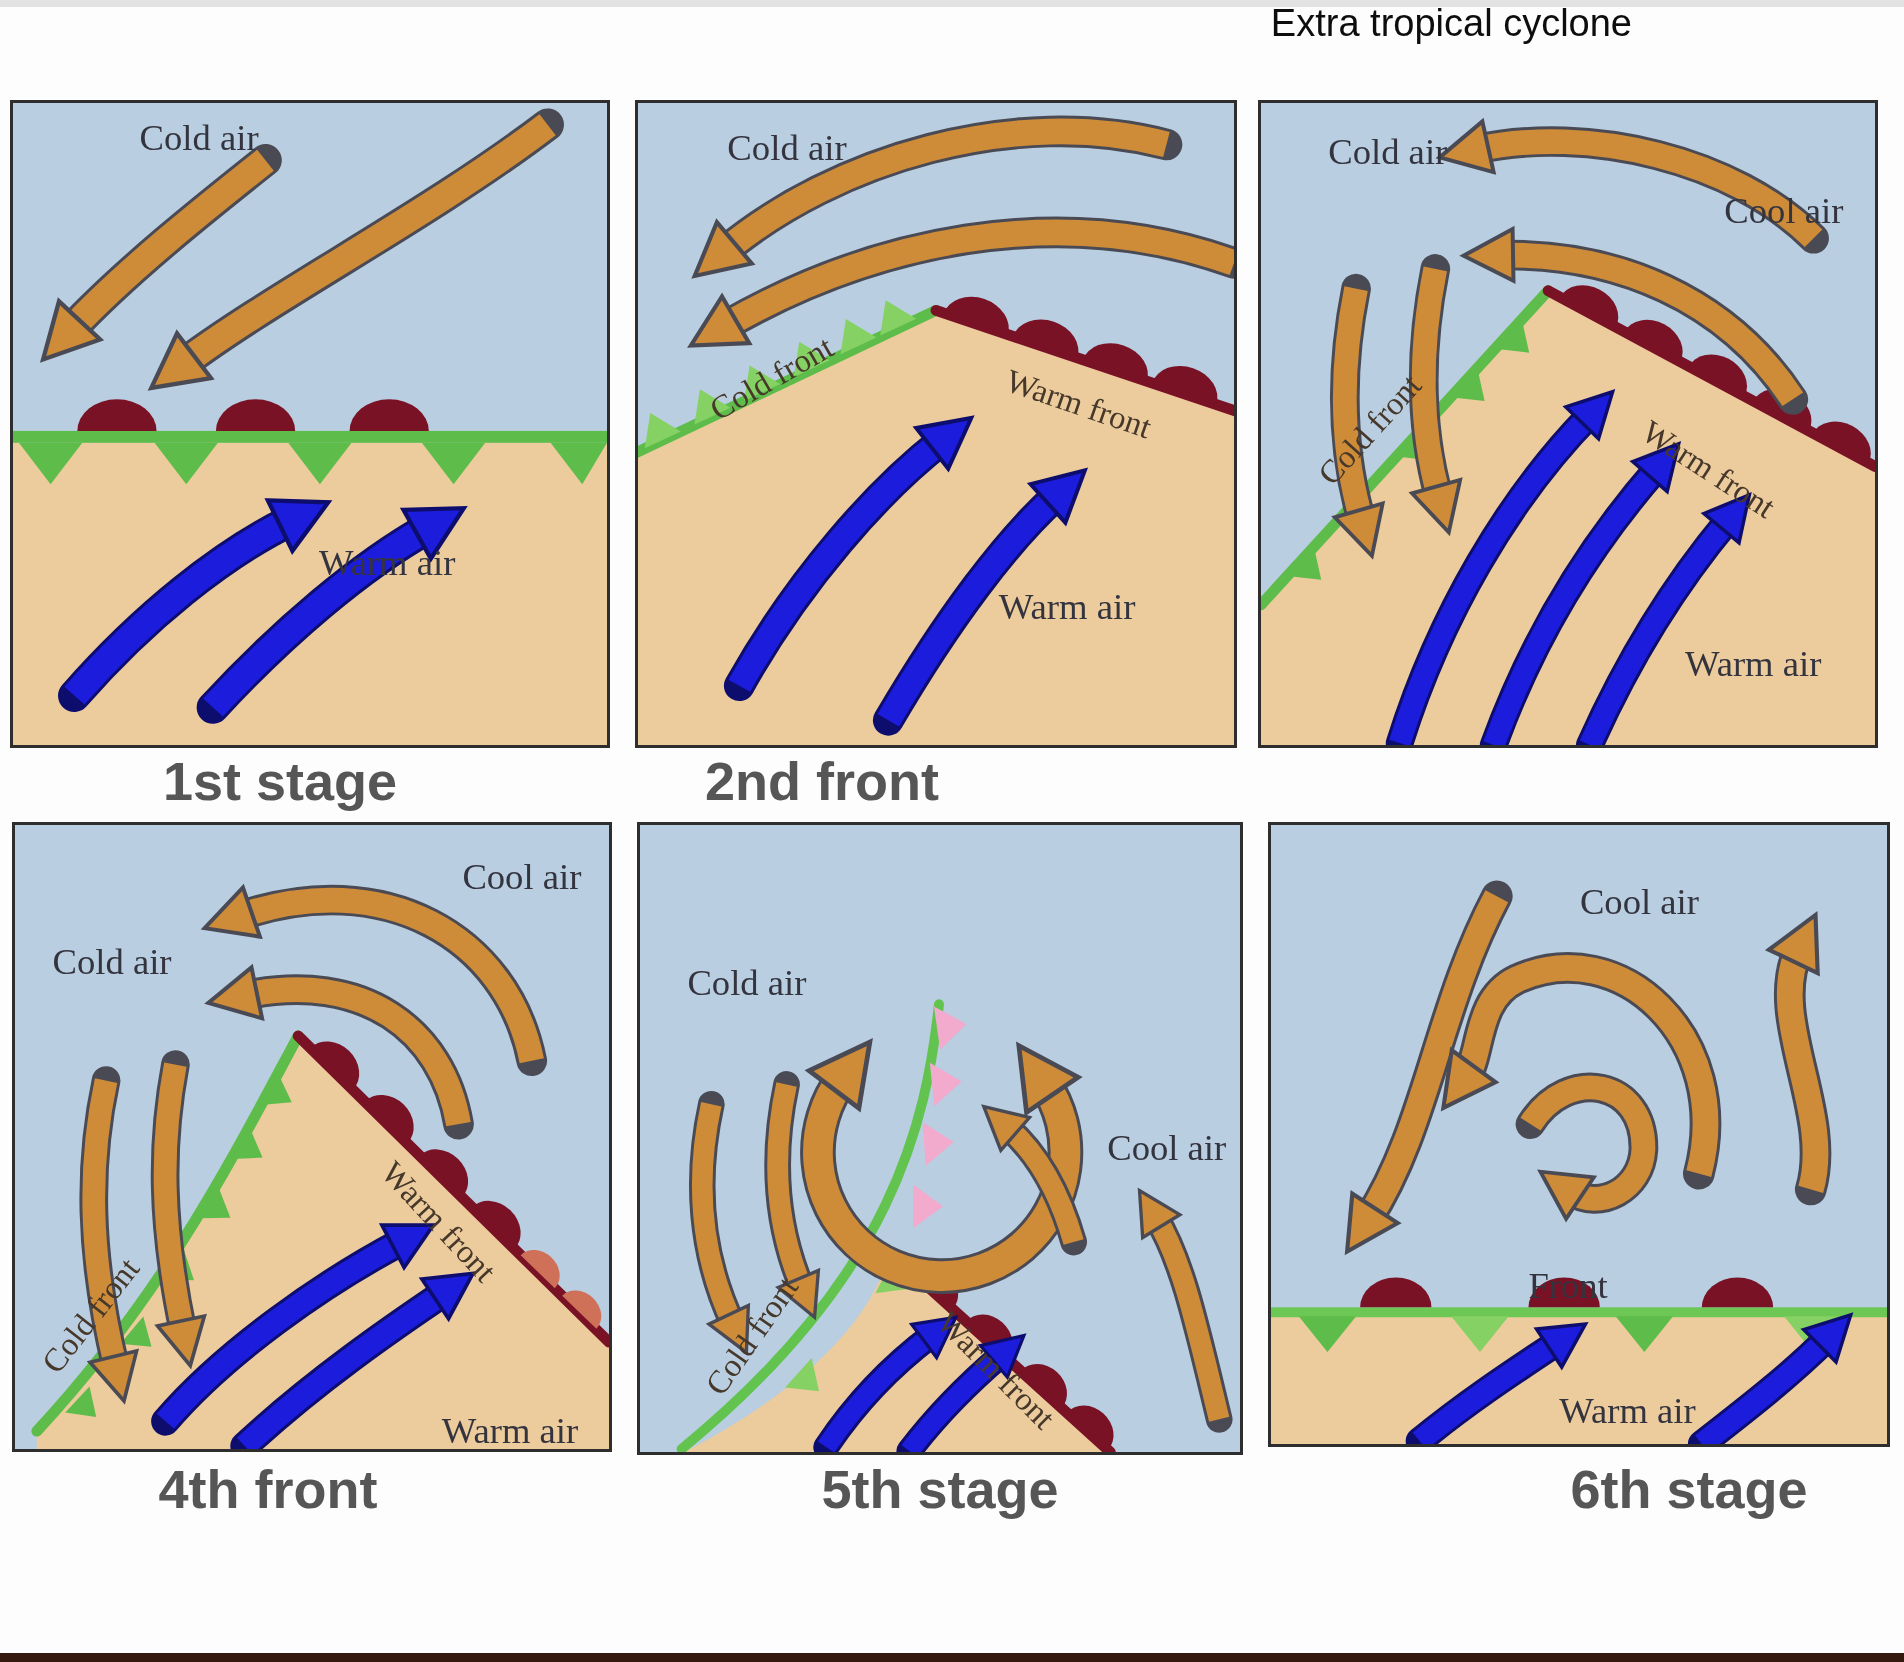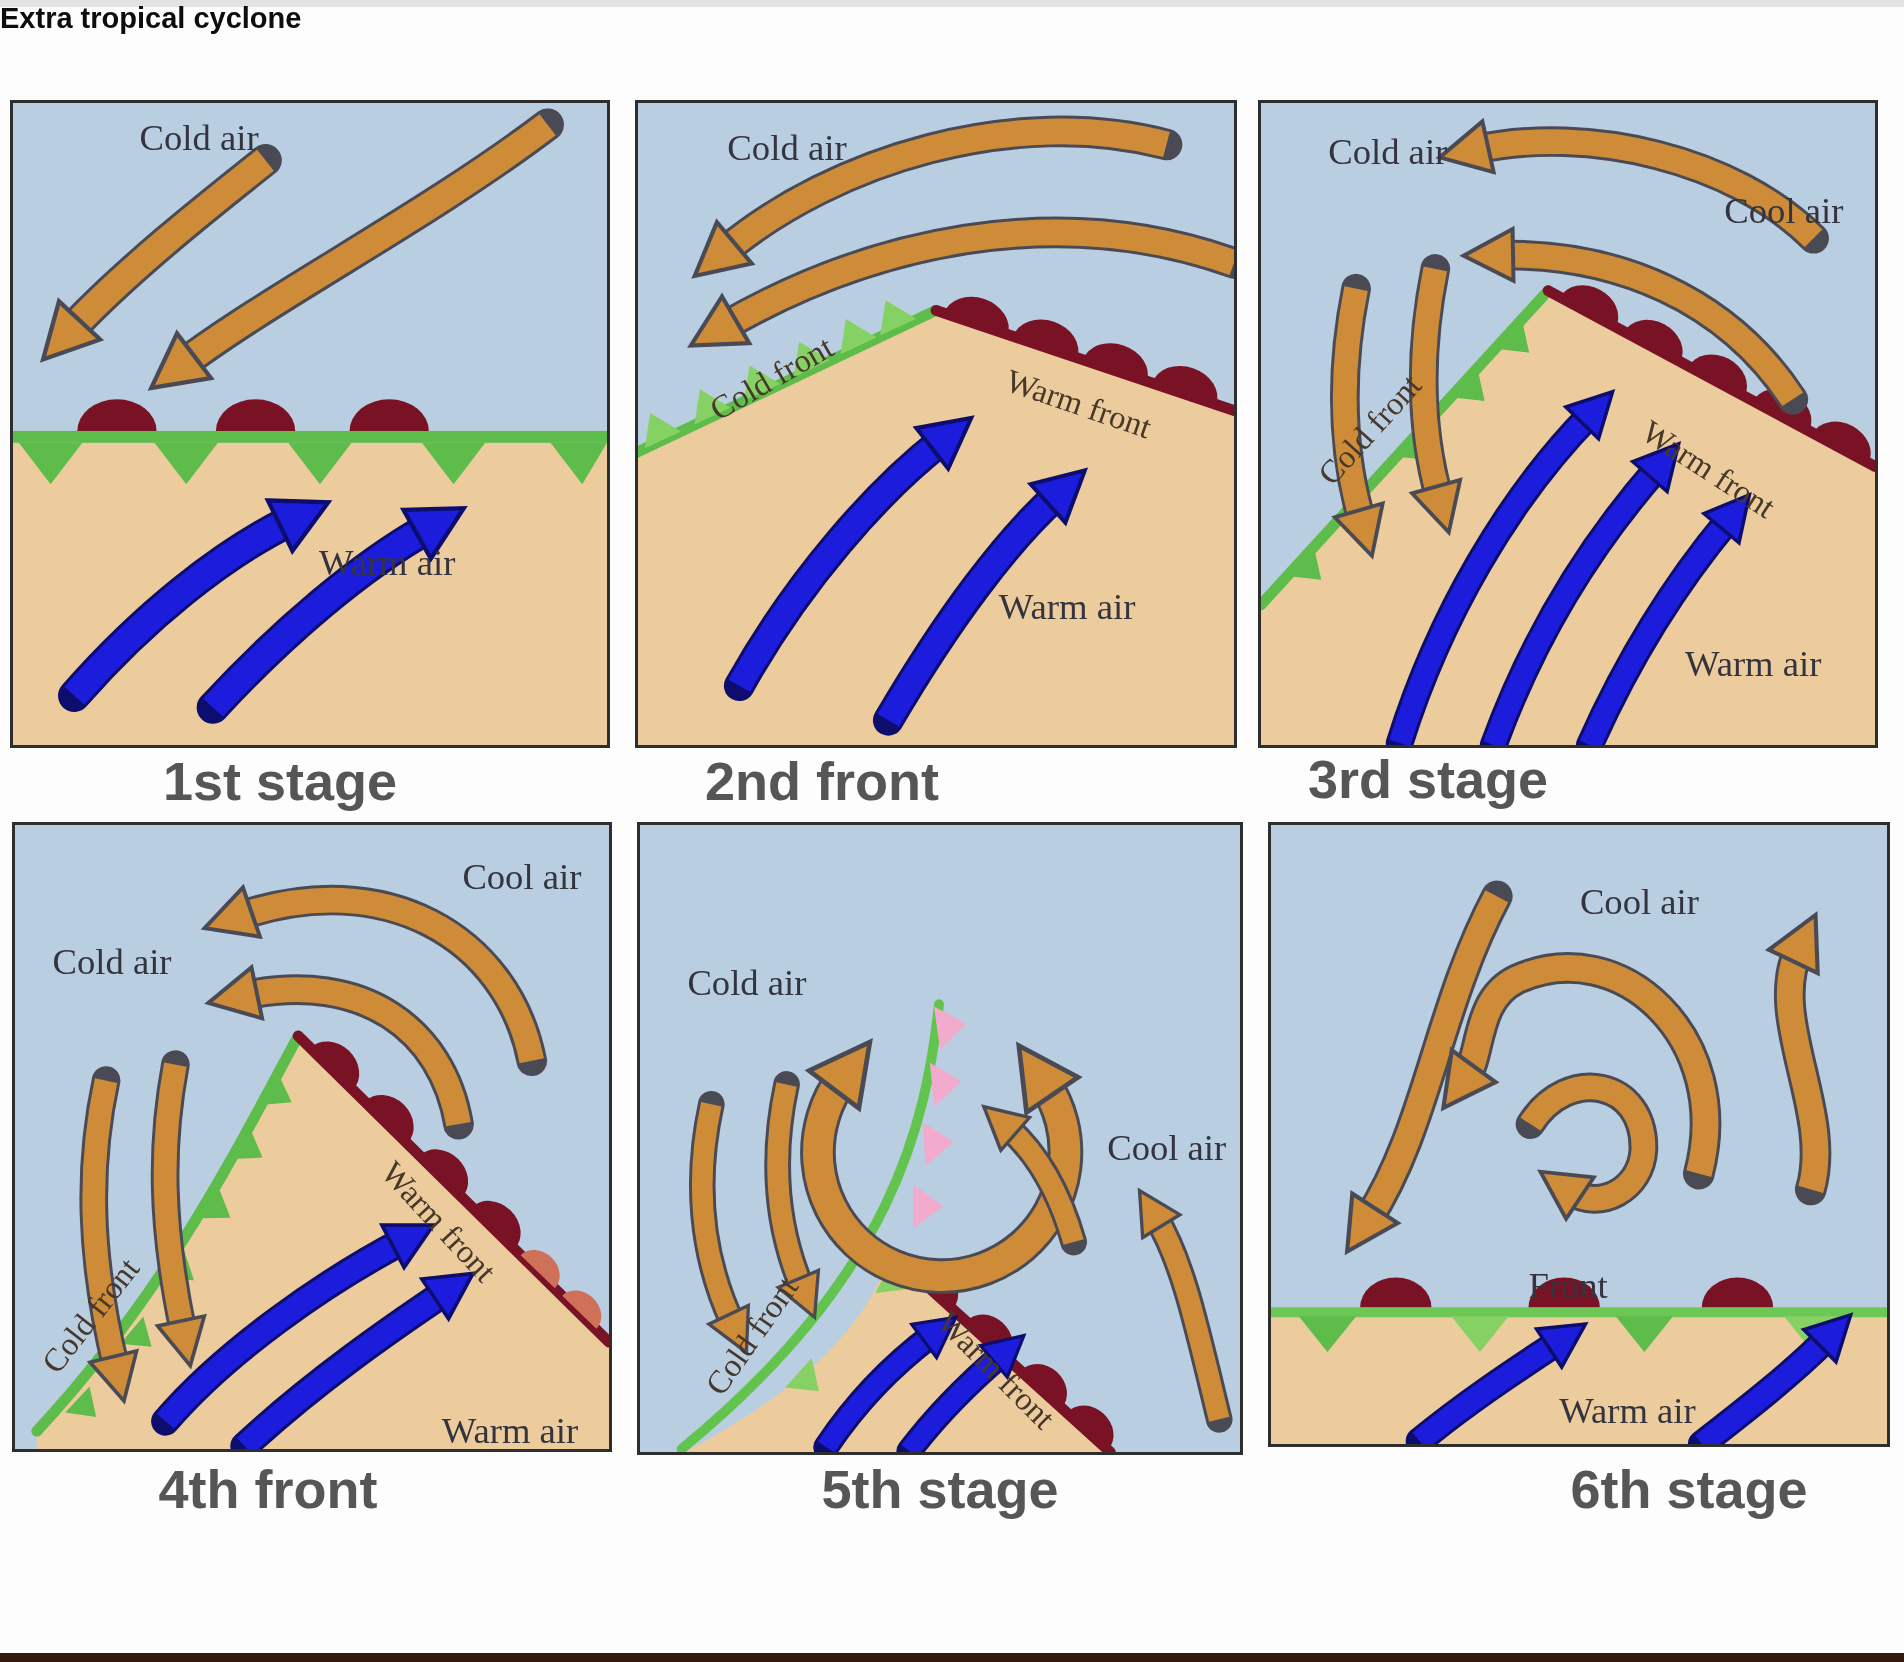--- a/index.html
+++ b/index.html
@@ -1,21 +1,21 @@
 <!DOCTYPE html>
 <html><head>
 <meta charset="utf-8">
 <style>
   html,body{margin:0;padding:0;background:#ffffff;}
   .page{position:relative;width:1904px;height:1662px;background:#fdfdfd;overflow:hidden;
         font-family:"Liberation Sans",sans-serif;}
   .topbar{position:absolute;left:0;top:0;width:1904px;height:7px;background:#e3e3e3;}
   .bottombar{position:absolute;left:0;top:1653px;width:1904px;height:9px;background:#35190f;}
-  .title{position:absolute;left:0;top:2px;width:1632px;text-align:left;
-         font-size:29px;font-weight:bold;color:#0d0d0d;letter-spacing:0px;}
+  .title{position:absolute;left:0;top:2px;width:1632px;text-align:right;
+         font-size:38px;font-weight:normal;color:#0d0d0d;letter-spacing:0px;}
   .panel{position:absolute;border:3px solid #2e2e2e;box-sizing:border-box;background:#b9cee1;}
   .panel svg{display:block;width:100%;height:100%;}
   .stage{position:absolute;transform:translateX(-50%);font-size:54px;font-weight:bold;
          color:#565656;white-space:nowrap;text-align:right;}
   .caption{position:absolute;left:965px;top:1586px;transform:translateX(-50%);
            font-size:60px;font-weight:bold;color:#2e2ad6;white-space:nowrap;}
   
   .sky{fill:#b9cee1}
   .gnd{fill:#eccb9d}
   .cfL{stroke:#5dbc4a;stroke-width:11;fill:none;stroke-linecap:round}
@@ -337,19 +337,18 @@
         <path class="bb" stroke-width="22" marker-end="url(#mb6)" d="M435,625 C480,590 525,555 562,518"></path>
       </g>
       <text class="airT" x="372" y="90" text-anchor="middle">Cool air</text>
       <text class="airT" x="300" y="478" text-anchor="middle">Front</text>
       <text class="airT" x="360" y="604" text-anchor="middle">Warm air</text>
     </svg>
   </div>
 
   <div class="stage" style="left:280px;top:750px">1st stage</div>
   <div class="stage" style="left:822px;top:750px">2nd front</div>
-  <div class="stage" style="left:1428px;top:748px">3rd stage</div>
   <div class="stage" style="left:268px;top:1458px">4th front</div>
   <div class="stage" style="left:940px;top:1458px">5th stage</div>
   <div class="stage" style="left:1689px;top:1458px">6th stage</div>
 
   <div class="bottombar"></div>
 </div>
 
 </body></html>

